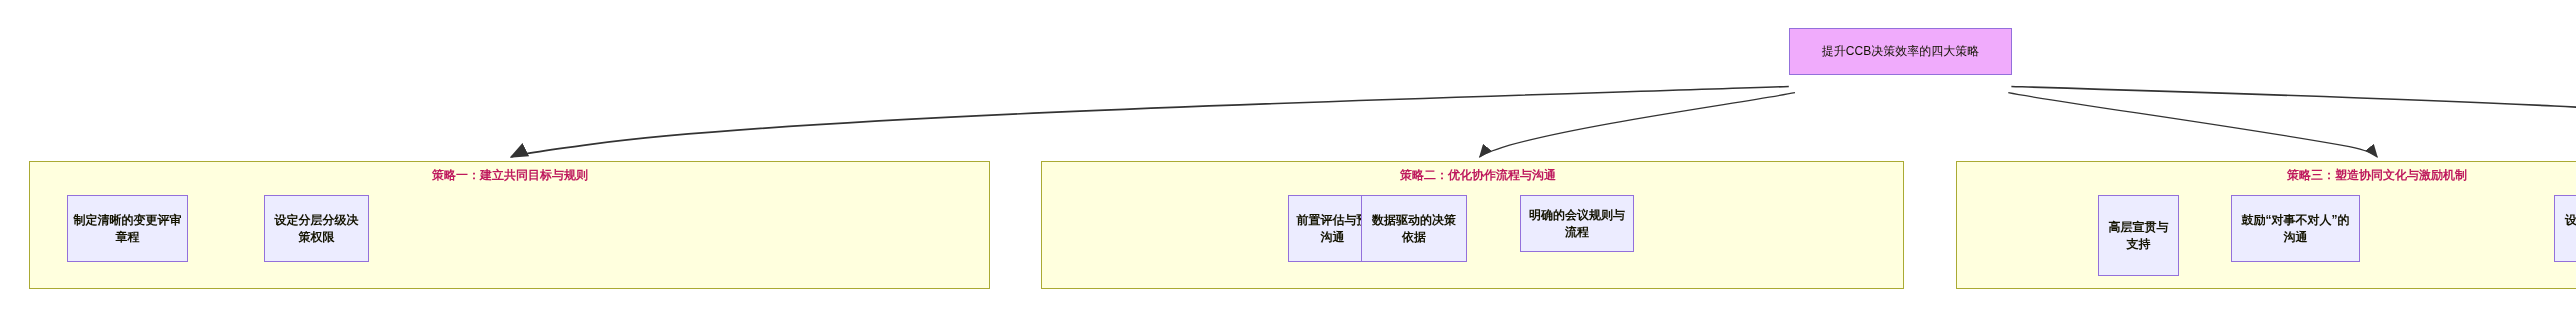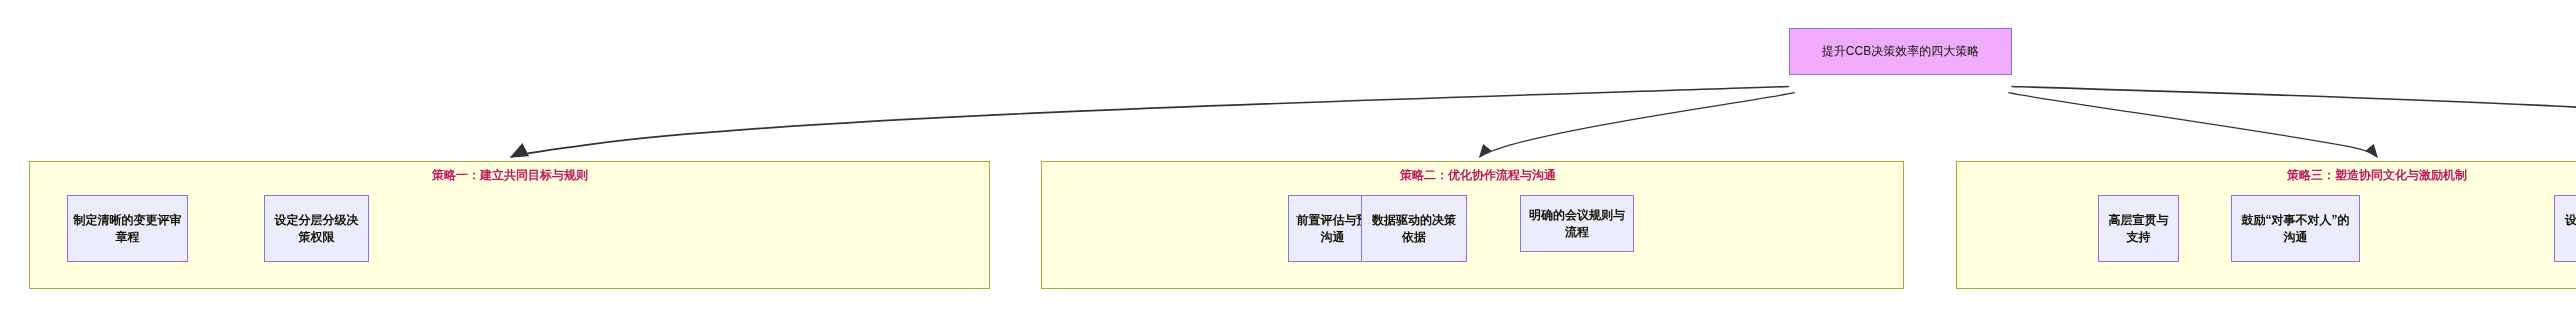--- a/index.html
+++ b/index.html
@@ -118,18 +118,18 @@
 
   <div class="root-node" style="left:1789px; top:28px; width:223px; height:47px;">提升CCB决策效率的四大策略</div>
 
   <div class="node" style="left:67px; top:195px; width:121px; height:67px;">制定清晰的变更评审章程</div>
   <div class="node" style="left:240px; top:195px; width:105px; height:67px;margin-left:24px;">设定分层分级决策权限</div>
 
   <div class="node" style="left:1288px; top:195px; width:89px; height:67px;">前置评估与预沟通</div>
   <div class="node" style="left:1361px; top:195px; width:106px; height:67px;text-align:center;">数据驱动的决策依据</div>
   <div class="node" style="left:1520px; top:195px; width:114px; height:57px;">明确的会议规则与流程</div>
 
-  <div class="node" style="left:2098px; top:195px; width:81px; height:67px;">高层宣贯与支持</div>
+  <div class="node" style="left:2098px; top:195px; width:81px; height:81px;">高层宣贯与支持</div>
   <div class="node" style="left:2231px; top:195px; width:129px; height:67px;text-align:center;">鼓励“对事不对人”的沟通</div>
   <div class="node" style="left:2554px; top:195px; width:94px; height:67px;">设计联合绩效指标</div>
 
 </div>
 
 
 </body></html>

